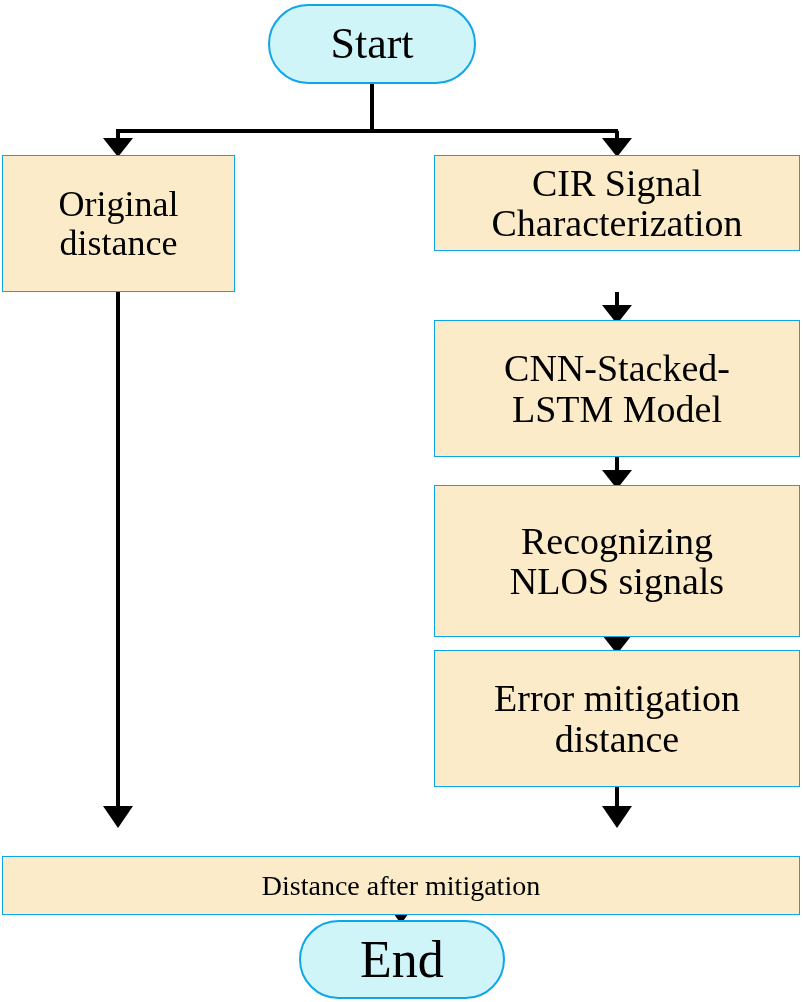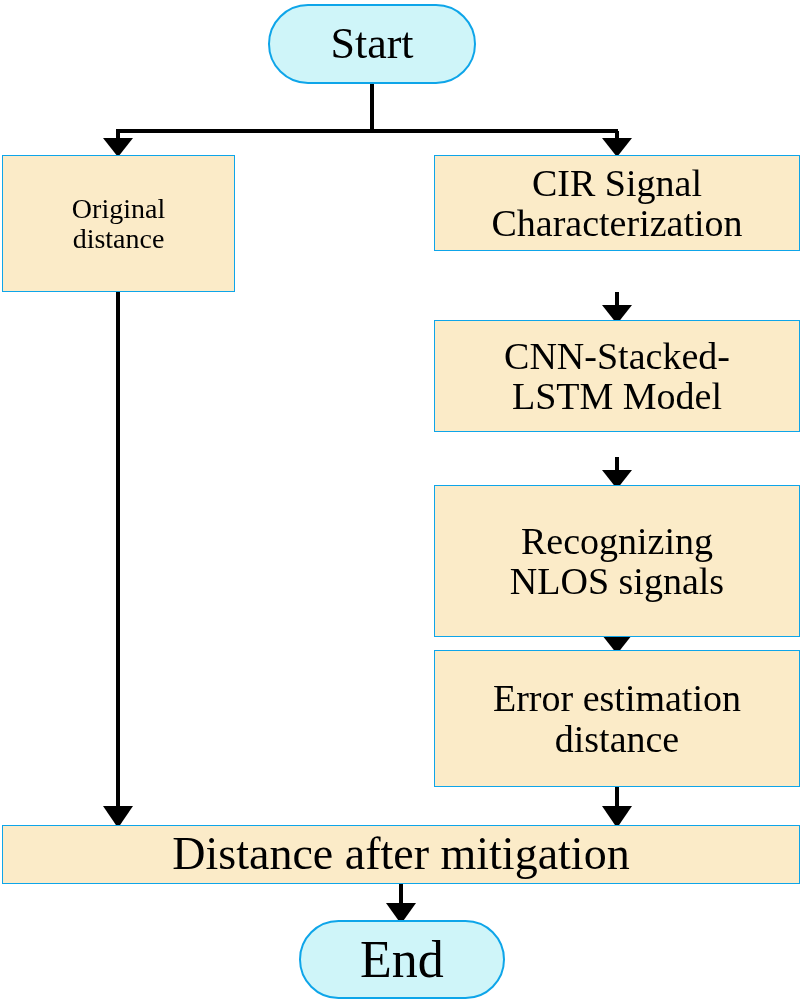--- a/index.html
+++ b/index.html
@@ -87,46 +87,46 @@
     <polygon points="602,806 632,806 617,828"></polygon>
 
     <line x1="401" y1="884" x2="401" y2="910"></line>
     <polygon points="386,903 416,903 401,924"></polygon>
   </svg>
 
   <div class="node terminal" style="left:268px; top:4px; width:208px; height:80px; border-radius:40px; font-size:44px;">
     <span class="node-label">Start</span>
   </div>
 
-  <div class="node process" style="left:2px; top:155px; width:233px; height:137px; font-size:28px;">
+  <div class="node process" style="left:2px; top:155px; width:233px; height:137px; font-size:36px;">
     <span class="node-label">Original
 distance</span>
   </div>
 
   <div class="node process" style="left:434px; top:155px; width:366px; height:96px; font-size:38px;">
     <span class="node-label">CIR Signal
 Characterization</span>
   </div>
 
-  <div class="node process" style="left:434px; top:320px; width:366px; height:112px; font-size:38px;">
+  <div class="node process" style="left:434px; top:320px; width:366px; height:137px; font-size:38px;">
     <span class="node-label">CNN-Stacked-
 LSTM Model</span>
   </div>
 
   <div class="node process" style="left:434px; top:485px; width:366px; height:152px; font-size:38px;">
     <span class="node-label">Recognizing
 NLOS signals</span>
   </div>
 
   <div class="node process" style="left:434px; top:650px; width:366px; height:137px; font-size:38px;">
-    <span class="node-label">Error estimation
+    <span class="node-label">Error mitigation
 distance</span>
   </div>
 
-  <div class="node process" style="left:2px; top:825px; width:798px; height:59px; font-size:46px;">
+  <div class="node process" style="left:2px; top:856px; width:798px; height:59px; font-size:28px;">
     <span class="node-label">Distance after mitigation</span>
   </div>
 
   <div class="node terminal" style="left:299px; top:920px; width:206px; height:79px; border-radius:40px; font-size:52px;">
     <span class="node-label">End</span>
   </div>
 
 </div>
 
 </body></html>

